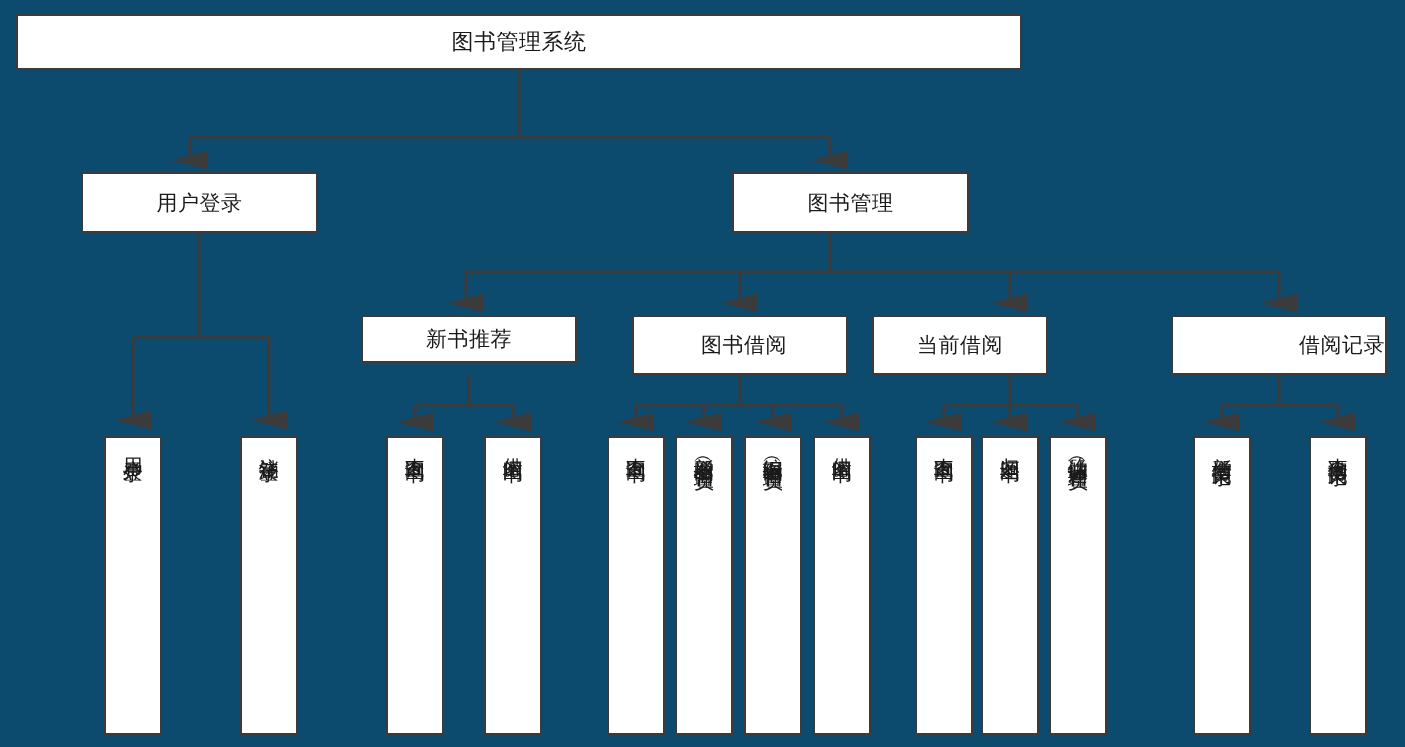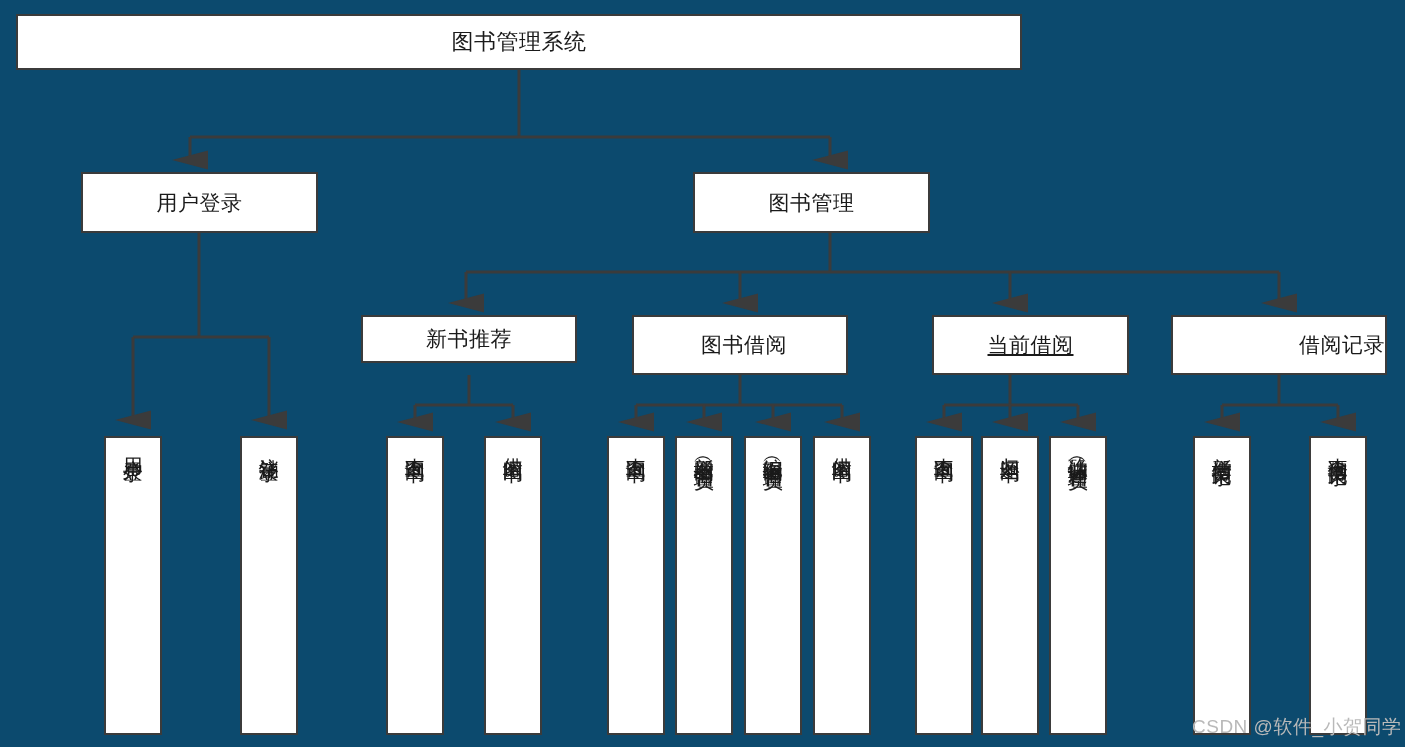--- a/index.html
+++ b/index.html
@@ -128,33 +128,33 @@
   </svg>
 
   <div class="node h root" style="left:16px; top:14px; width:1006px; height:56px;">
     <span class="label">图书管理系统</span>
   </div>
 
   <div class="node h" style="left:81px; top:172px; width:237px; height:61px;">
     <span class="label">用户登录</span>
   </div>
 
-  <div class="node h" style="left:693px; top:172px; width:237px; height:61px;">
+  <div class="node h" style="left:732px; top:172px; width:237px; height:61px;">
     <span class="label">图书管理</span>
   </div>
 
   <div class="node h" style="left:361px; top:315px; width:216px; height:48px;">
     <span class="label">新书推荐</span>
   </div>
 
   <div class="node h" style="left:632px; top:315px; width:216px; height:60px;padding-left:8px;">
     <span class="label">图书借阅</span>
   </div>
 
-  <div class="node h" style="left:932px; top:315px; width:197px; height:60px;text-decoration:underline;">
+  <div class="node h" style="left:872px; top:315px; width:176px; height:60px;">
     <span class="label">当前借阅</span>
   </div>
 
   <div class="node h" style="left:1171px; top:315px; width:216px; height:60px;justify-content:flex-end;">
     <span class="label">借阅记录</span>
   </div>
 
   <div class="node v" style="left:104px; top:436px; width:58px; height:299px;">
     <span class="label">用户登录</span>
   </div>
@@ -192,15 +192,14 @@
     <span class="label">确认归还（管理员）</span>
   </div>
 
   <div class="node v" style="left:1193px; top:436px; width:58px; height:299px;">
     <span class="label">新增借阅记录</span>
   </div>
   <div class="node v" style="left:1309px; top:436px; width:58px; height:299px;">
     <span class="label">查询借阅记录</span>
   </div>
 
-  <div class="watermark" style="left:1192px; top:714px;">CSDN @软件_小贺同学</div>
 
 </div>
 
 </body></html>

